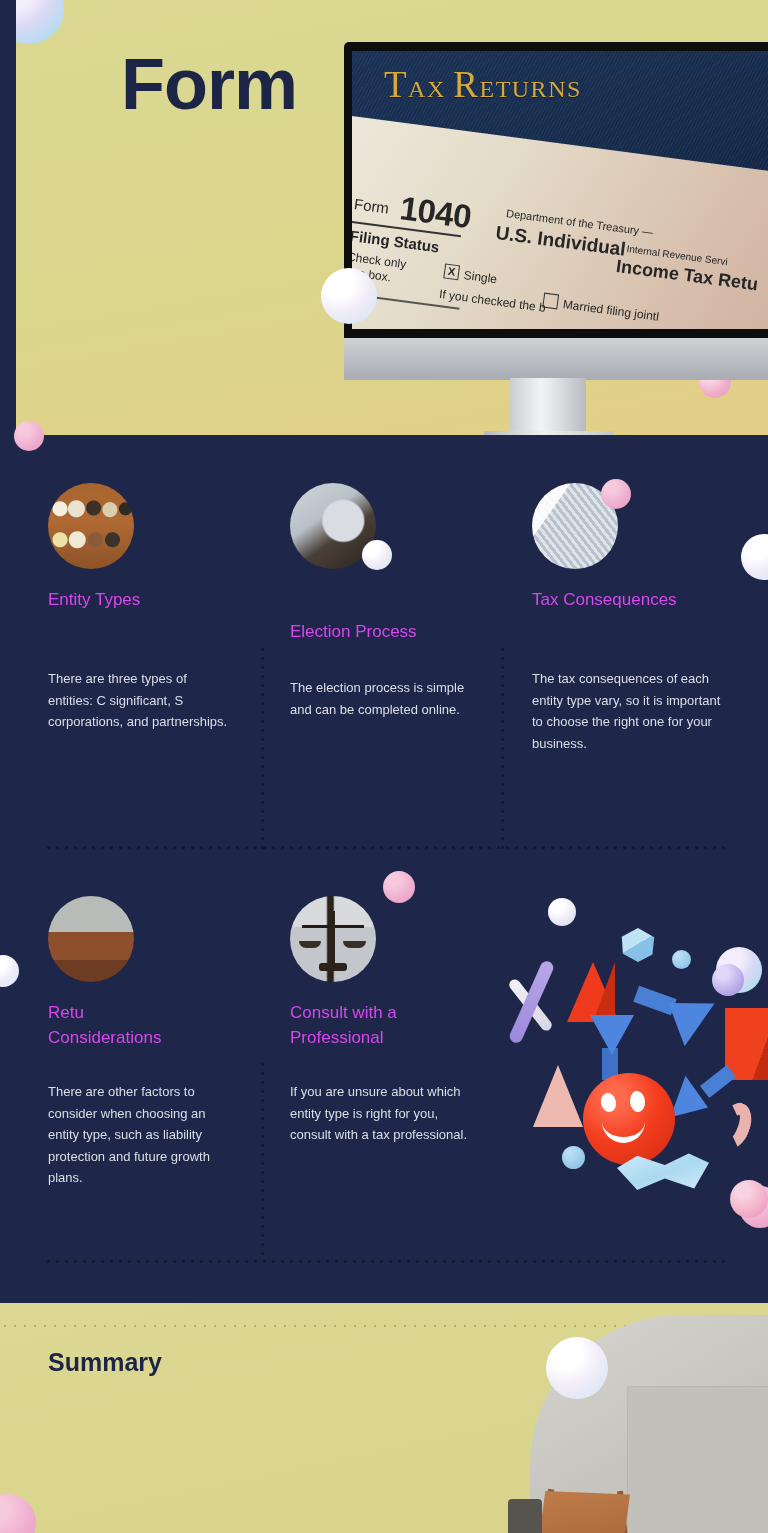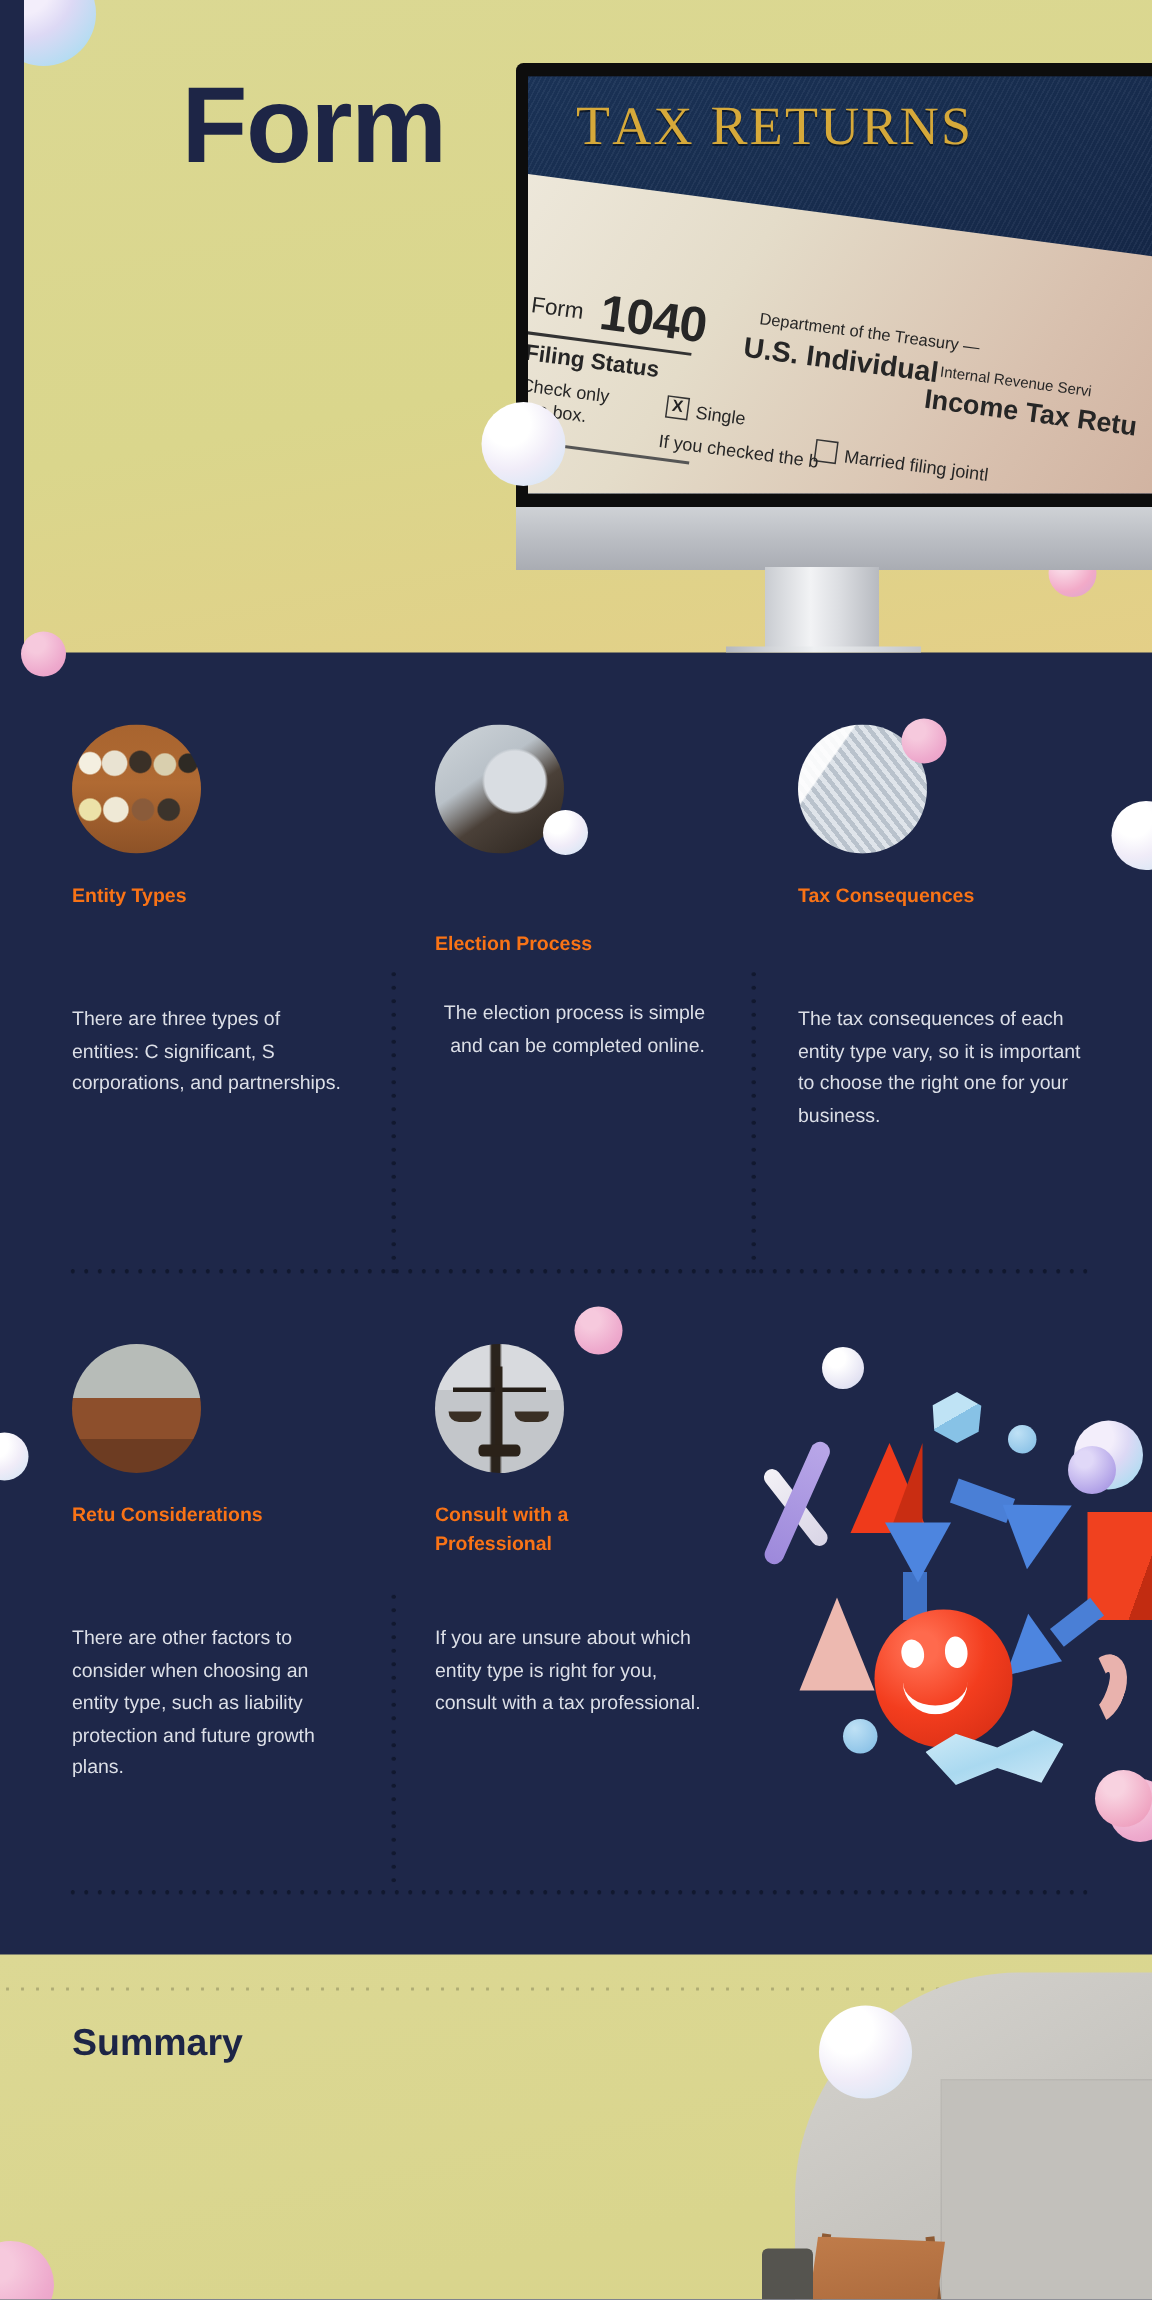--- a/index.html
+++ b/index.html
@@ -82,21 +82,21 @@
     left: 42px; top: 22px;
     font-family: "Liberation Serif", serif;
     font-size: 37px;
     font-weight: normal;
     letter-spacing: 1.5px;
     color: #d6a93a;
     text-shadow: 0 1px 0 rgba(0,0,0,0.5);
     white-space: nowrap;
   }
   .tax-returns .big { font-size: 37px; }
-  .tax-returns .sm  { font-size: 36px; }
+  .tax-returns .sm  { font-size: 24px; }
 
   
   .paper {
     position: absolute;
     left: -28px; top: 70px;
     width: 560px; height: 300px;
     transform: rotate(7.5deg);
     transform-origin: 0 0;
     background: linear-gradient(115deg, #efeade 0%, #e4dcc9 30%, #d8c0ae 62%, #c9a492 100%);
     overflow: hidden;
@@ -149,24 +149,24 @@
   
   .card { position: absolute; }
   .card-photo {
     position: absolute;
     width: 86px; height: 86px;
     border-radius: 50%;
     overflow: hidden;
   }
   .card-title {
     position: absolute;
-    font-size: 13px;
-    font-weight: bold;
+    font-size: 17px;
+    font-weight: normal;
     line-height: 1.45;
-    color: #f97316;
+    color: #d946ef;
   }
   .card-body {
     position: absolute;
     font-size: 13px;
     line-height: 1.66;
     color: #dcdfe7;
   }
 
   
   .ph-entity {
@@ -425,21 +425,21 @@
 
   <div class="card" style="left:48px; top:483px; width:200px;">
     <div class="card-photo ph-entity" style="left:0; top:0;"></div>
     <div class="card-title" style="left:0; top:105px; width:190px;">Entity Types</div>
     <div class="card-body" style="left:0; top:185px; width:185px;">There are three types of entities: C significant, S corporations, and partnerships.</div>
   </div>
 
   <div class="card" style="left:290px; top:483px; width:200px;">
     <div class="card-photo ph-election" style="left:0; top:0;"></div>
     <div class="card-title" style="left:0; top:105px; width:190px;margin-top:32px;">Election Process</div>
-    <div class="card-body" style="left:0; top:181px; width:180px;text-align:right;">The election process is simple and can be completed online.</div>
+    <div class="card-body" style="left:0; top:194px; width:180px;">The election process is simple and can be completed online.</div>
   </div>
 
   <div class="card" style="left:532px; top:483px; width:210px;">
     <div class="card-photo ph-tax" style="left:0; top:0;"></div>
     <div class="card-title" style="left:0; top:105px; width:200px;">Tax Consequences</div>
     <div class="card-body" style="left:0; top:185px; width:196px;">The tax consequences of each entity type vary, so it is important to choose the right one for your business.</div>
   </div>
 
   <div class="orb orb-white" style="left:362px; top:540px; width:30px; height:30px;"></div>
   <div class="orb orb-pinkbig" style="left:601px; top:479px; width:30px; height:30px;"></div>

